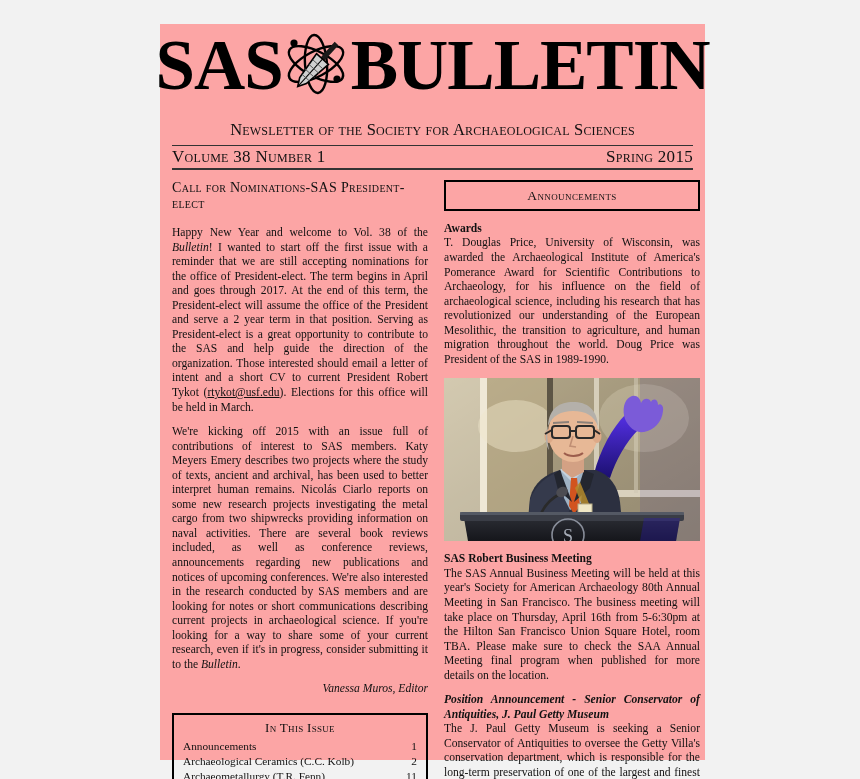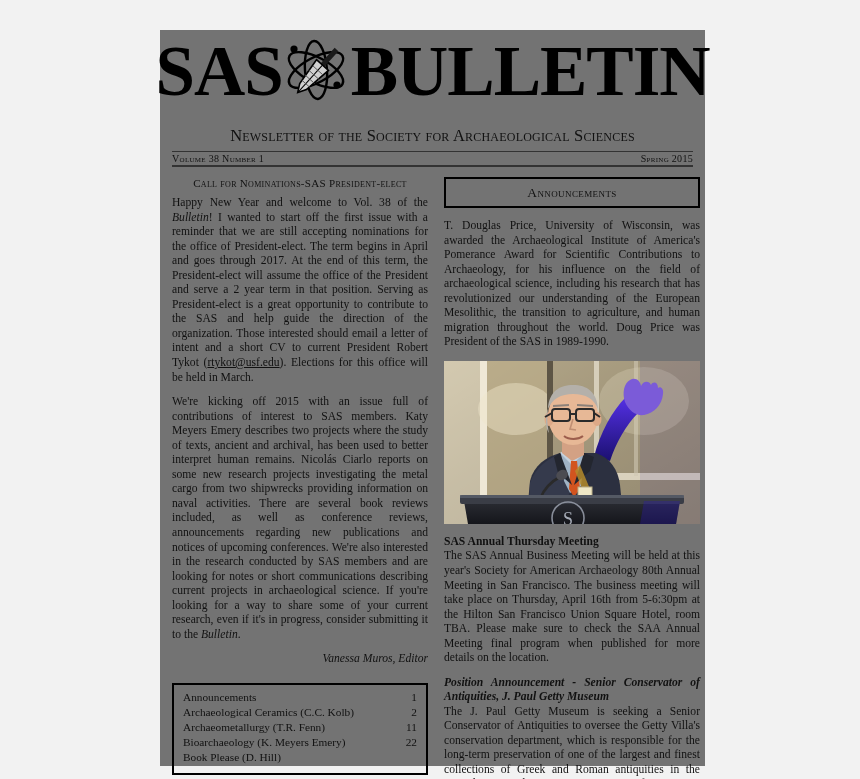--- a/index.html
+++ b/index.html
@@ -13,24 +13,24 @@
     position: relative;
     font-family: "Liberation Serif", "DejaVu Serif", serif;
     color: #111;
     overflow: hidden;
   }
 
   
   #page {
     position: absolute;
     left: 160px;
-    top: 30px;
+    top: 24px;
     width: 545px;
     height: 736px;
-    background: #737373;
+    background: #fca5a5;
     box-sizing: border-box;
     padding: 0;
   }
 
   
   .masthead {
     padding: 6px 12px 0 12px;
   }
   .mast-title {
     display: flex;
@@ -63,42 +63,41 @@
     white-space: nowrap;
   }
   .issueline {
     margin: 5px 12px 0 12px;
     border-top: 1.4px solid #333;
     border-bottom: 2.2px solid #333;
     padding: 1px 0 1px 0;
     display: flex;
     justify-content: space-between;
     font-variant: small-caps;
-    font-size: 10px;
+    font-size: 17px;
     letter-spacing: 0.3px;
   }
 
   
   .columns {
     display: flex;
     gap: 16px;
     padding: 10px 12px 0 12px;
     box-sizing: border-box;
   }
   .col {
     width: 256px;
     flex: 0 0 256px;
   }
 
   .section-head {
-    text-align: center;
-    font-variant: small-caps;
-    font-size: 11px;
+    font-variant: small-caps;
+    font-size: 14px;
     letter-spacing: 0.3px;
-    margin-bottom: 7px;
+    margin-bottom: 14px;
   }
 
   p.body {
     margin: 0 0 10px 0;
     font-size: 11.6px;
     line-height: 1.255;
     text-align: justify;
     text-justify: inter-word;
     hyphens: auto;
   }
@@ -214,20 +213,21 @@
 
       <div class="section-head">Call for Nominations-SAS President-elect</div>
 
       <p class="body"><span>Happy New Year and welcome to Vol. 38 of the </span><span class="it">Bulletin</span><span>! I wanted to start off the first issue with a reminder that we are still accepting nominations for the office of President-elect.  The term begins in April and goes through 2017.  At the end of this term, the President-elect will assume the office of the President and serve a 2 year term in that position.  Serving as President-elect is a great opportunity to contribute to the SAS and help guide the direction of the organization.  Those interested should email a letter of intent and a short CV to current President Robert Tykot (</span><a class="maillink" href="#">rtykot@usf.edu</a><span>).  Elections for this office will be held in March.</span></p>
 
       <p class="body"><span>We're kicking off 2015 with an issue full of contributions of interest to SAS members.  Katy Meyers Emery describes two projects where the study of texts, ancient and archival, has been used to better interpret human remains.  Nicolás Ciarlo reports on some new research projects investigating the metal cargo from two shipwrecks providing information on naval activities.  There are several book reviews included, as well as conference reviews, announcements regarding new publications and notices of upcoming conferences.  We're also interested in the research conducted by SAS members and are looking for notes or short communications describing current projects in archaeological science.  If you're looking for a way to share some of your current research, even if it's in progress, consider submitting it to the </span><span class="it">Bulletin</span><span>.</span></p>
 
       <p class="signature">Vanessa Muros, Editor</p>
 
       <div class="issuebox">
+        <div class="issuebox-title">In This Issue</div>
         <div id="toc">
             <div class="toc-row">
               <span class="toc-label"><span>Announcements</span></span>
               <span class="toc-page">1</span>
             </div>
             <div class="toc-row">
               <span class="toc-label"><span>Archaeological Ceramics </span><span class="bd">(C.C. Kolb)</span></span>
               <span class="toc-page">2</span>
             </div>
             <div class="toc-row">
@@ -246,20 +246,21 @@
       </div>
 
     </div>
 
     <div class="col">
 
       <div class="annbox">
         <span class="annbox-title">Announcements</span>
       </div>
 
+      <div class="sub-head">Awards</div>
       <p class="body">T. Douglas Price, University of Wisconsin, was awarded the Archaeological Institute of America's Pomerance Award for Scientific Contributions to Archaeology, for his influence on the field of archaeological science, including his research that has revolutionized our understanding of the European Mesolithic, the transition to agriculture, and human migration throughout the world. Doug Price was President of the SAS in 1989-1990.</p>
 
       <div class="photo">
         <svg viewBox="0 0 256 163" width="256" height="163" aria-hidden="true">
           <defs>
             <linearGradient id="glass" x1="0" y1="0" x2="1" y2="1">
               <stop offset="0%" stop-color="#c8bb99"></stop>
               <stop offset="45%" stop-color="#a99d7e"></stop>
               <stop offset="100%" stop-color="#8b8169"></stop>
             </linearGradient>
@@ -336,21 +337,21 @@
           <rect x="16" y="134" width="224" height="9" rx="2" fill="#3a3d46"></rect>
           <rect x="16" y="134" width="224" height="3" fill="#5b606c" opacity="0.8"></rect>
 
           <circle cx="124" cy="157" r="16" fill="none" stroke="#9aa0ad" stroke-width="1.6" opacity="0.85"></circle>
           <text x="124" y="164" font-family="'Liberation Serif', serif" font-size="18" fill="#b6bcc8" text-anchor="middle" opacity="0.9">S</text>
 
           <path d="M200 140 L236 140 L232 163 L196 163 Z" fill="#2a1ab0" opacity="0.35"></path>
         </svg>
       </div>
 
-      <div class="sub-head">SAS Annual Thursday Meeting</div>
+      <div class="sub-head">SAS Robert Business Meeting</div>
       <p class="body">The SAS Annual Business Meeting will be held at this year's Society for American Archaeology 80th Annual Meeting in San Francisco.  The business meeting will take place on Thursday, April 16th from 5-6:30pm at the Hilton San Francisco Union Square Hotel, room TBA.  Please make sure to check the SAA Annual Meeting final program when published for more details on the location.</p>
 
       <div class="sub-head just">Position Announcement - Senior Conservator of Antiquities, J. Paul Getty Museum</div>
       <p class="body">The J. Paul Getty Museum is seeking a Senior Conservator of Antiquities to oversee the Getty Villa's conservation department, which is responsible for the long-term preservation of one of the largest and finest collections of Greek and Roman antiquities in the United States. The Senior Conservator of Antiquities oversees</p>
 
     </div>
   </div>
 </div>
 
 </body></html>

